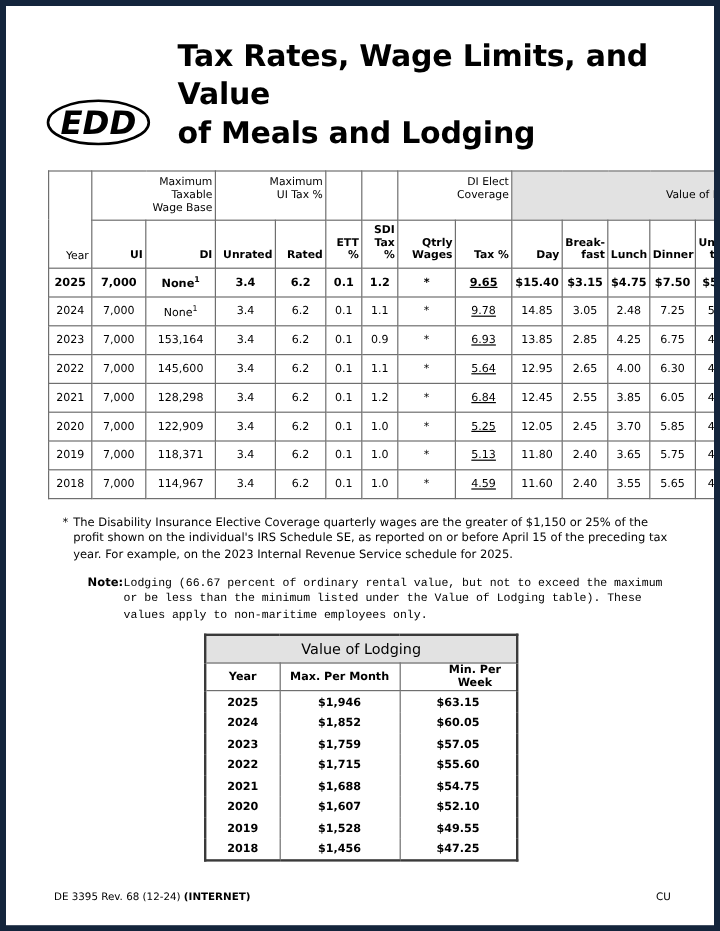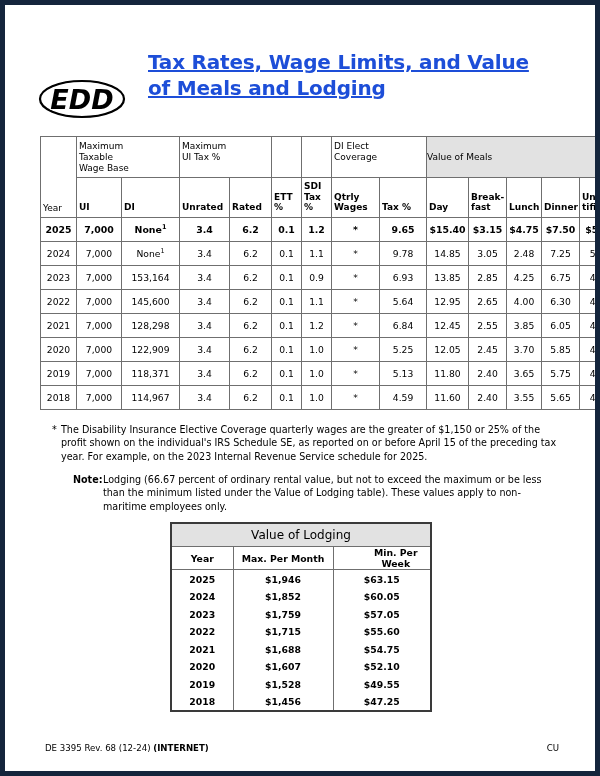--- a/index.html
+++ b/index.html
@@ -35,25 +35,24 @@
     width: 88px;
     height: 44px;
     flex: 0 0 88px;
     margin-top: 46px;
   }
   .logo svg { display: block; }
   .doc-title {
     margin-left: 22px;
     font-family: "DejaVu Sans", sans-serif;
     font-weight: bold;
-    font-size: 20px;
+    font-size: 25px;
     line-height: 1.28;
-    color: #1d4ed8;
+    color: #000000;
     letter-spacing: -0.2px;
-    text-decoration: underline;
   }
 
   
   .main-table-wrap {
     margin: 15px 0 0 35px;
     width: 530px;
   }
   table.grid {
     border-collapse: collapse;
     table-layout: fixed;
@@ -62,21 +61,21 @@
   }
   table.grid th, table.grid td {
     border: 1px solid #6f6f6f;
     font-size: 9px;
     color: #000;
     padding: 0;
   }
   table.grid thead th {
     font-family: "DejaVu Sans", sans-serif;
     font-weight: bold;
-    text-align: left;
+    text-align: right;
     vertical-align: bottom;
   }
   .hdr-group {
     font-weight: normal !important;
     font-size: 8.6px;
     line-height: 1.22;
     padding: 4px 2px 3px 2px !important;
     vertical-align: top !important;
   }
   .hdr-meals {
@@ -102,21 +101,21 @@
     height: 23px;
     font-size: 9.2px;
     font-family: "DejaVu Sans", sans-serif;
     text-align: center;
     vertical-align: middle;
   }
   tbody tr.row-first td {
     font-weight: bold;
     font-size: 9.4px;
   }
-  td.num-right { text-align: right; padding-right: 7px; }
+  td.num-right { text-align: right; padding-right: 7px; text-decoration: underline; }
   sup { font-size: 6.5px; vertical-align: super; }
 
   
   .notes {
     margin: 13px 0 0 0;
     padding: 0 34px 0 47px;
     font-family: "DejaVu Sans", sans-serif;
     font-size: 9.6px;
     line-height: 1.42;
     color: #000;
@@ -132,21 +131,21 @@
     text-indent: -6px;
   }
   .note-lodging {
     display: flex;
     padding-left: 21px;
   }
   .note-lodging .marker {
     flex: 0 0 30px;
     font-weight: bold;
   }
-  .note-lodging .body { flex: 1; }
+  .note-lodging .body { flex: 1; font-family: Liberation Mono, monospace; }
   .bill-link {
     font-weight: bold;
     text-decoration: underline;
   }
 
   
   .lodging-wrap {
     margin: 9px auto 0 auto;
     width: 260px;
   }

